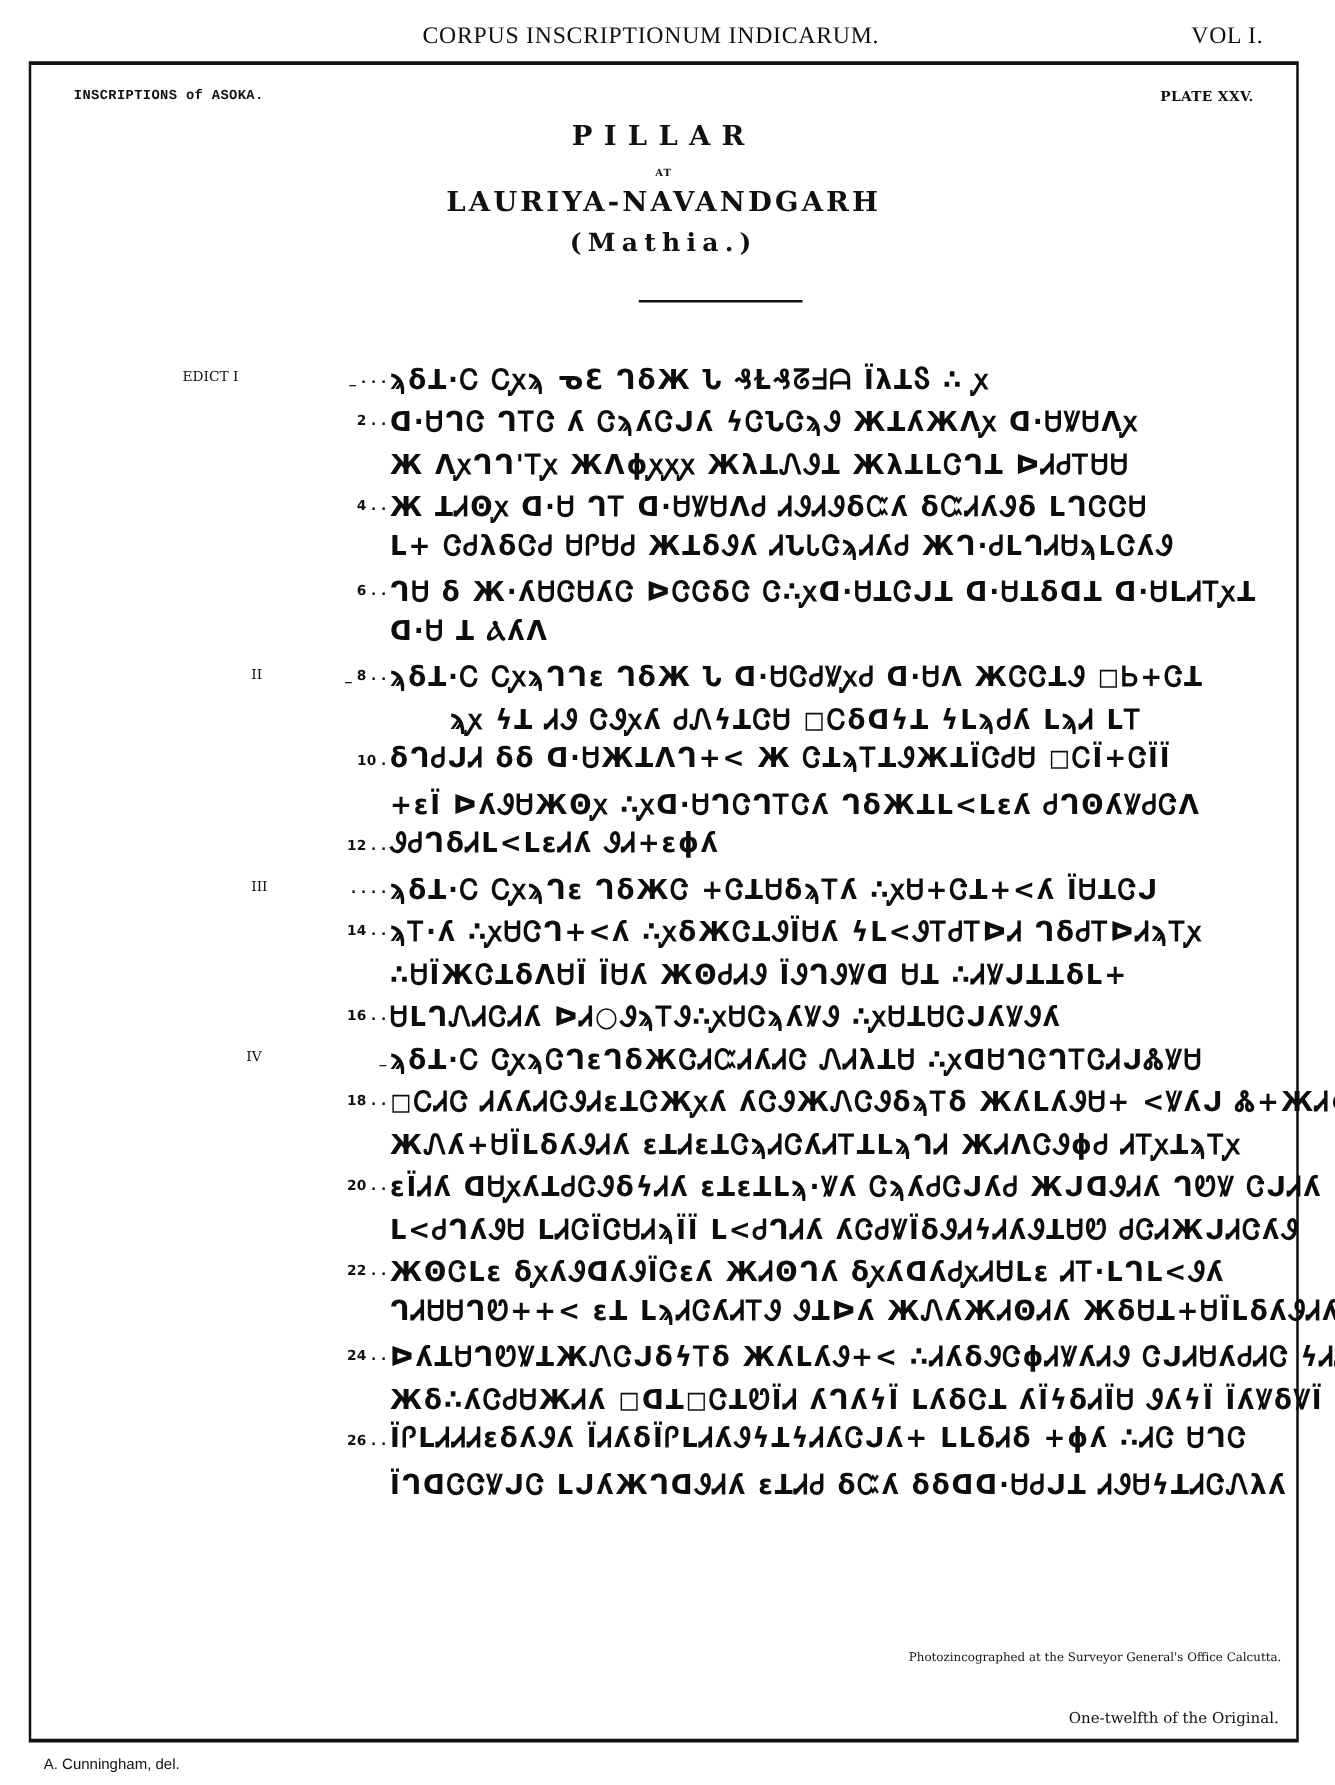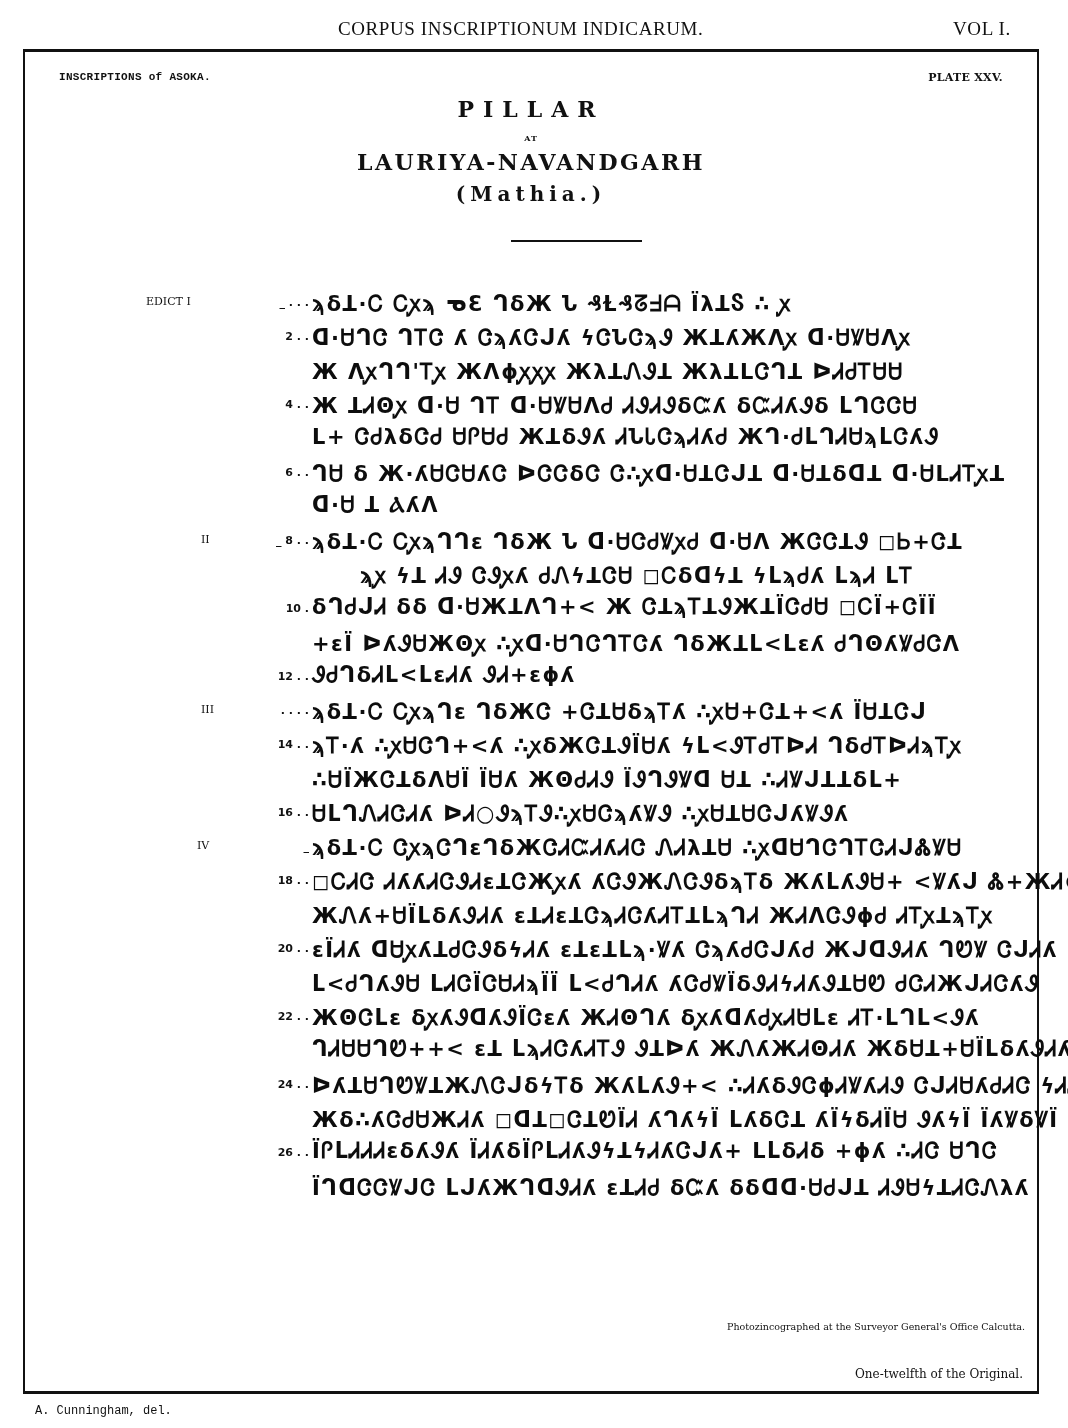--- a/index.html
+++ b/index.html
@@ -62,21 +62,21 @@
     position: absolute; left: 287px; top: 0;
     font-family: "DejaVu Sans", sans-serif; font-size: 21px; font-weight: bold;
     letter-spacing: 1.5px; color: #0d0d0d; transform: scaleY(1.05); transform-origin: left top;
   }
   .scale-note {
     position: absolute; right: 14px; bottom: 10px; font-size: 12px;
     font-family: "DejaVu Serif", serif;
   }
   .artist-credit {
     position: absolute; left: 35px; top: 1404px; font-size: 12px;
-    font-family: Liberation Mono, monospace;
+    font-family: Liberation Sans, sans-serif;
   }
   .printer-credit {
     position: absolute; left: 727px; top: 1321px; font-size: 9.5px; font-weight: normal;
     font-family: "DejaVu Serif", serif;
   }
 </style>
 </head>
 <body>
 
 <div class="running-head">

